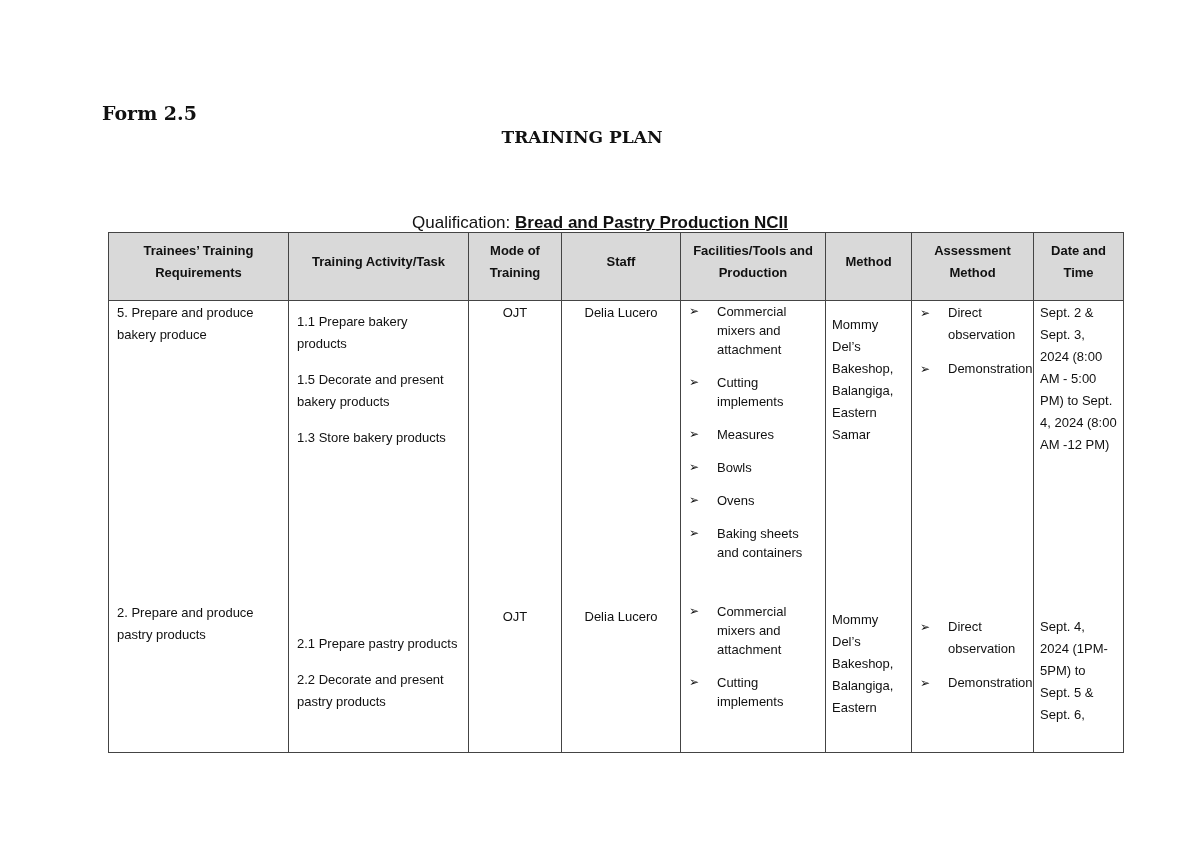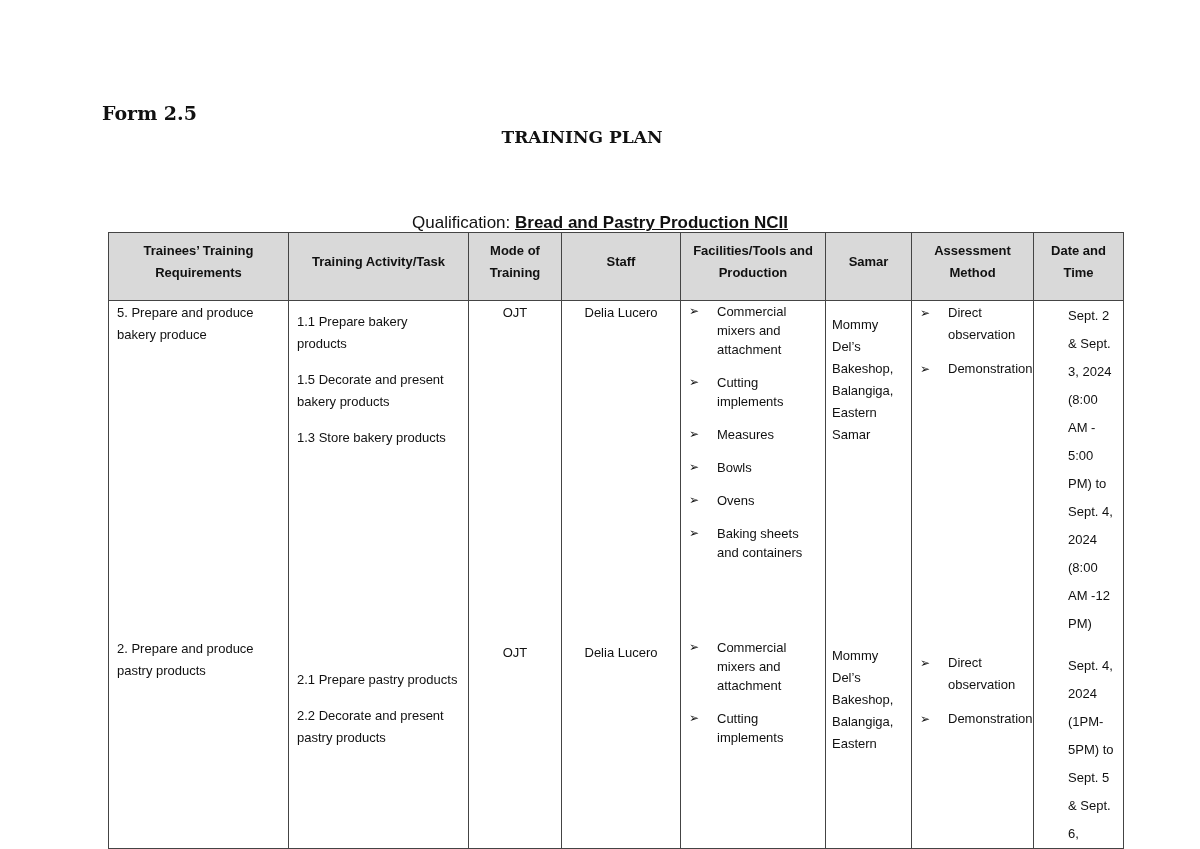--- a/index.html
+++ b/index.html
@@ -15,21 +15,21 @@
     table.plan td { border-top: none; border-bottom: none; line-height: 22px; }
     table.plan tr.row1 td { height: 300px; padding-top: 1px; }
     table.plan tr.row2 td { height: 150px; border-bottom: 1.5px solid #444; }
     .cell { padding: 0 8px; }
     .center { text-align: center; }
     .sub { margin-bottom: 14px; margin-top: 9px; }
     ul.bl { list-style: none; margin: 0; padding: 0 4px 0 8px; }
     ul.bl li { position: relative; padding-left: 28px; line-height: 19px; margin-bottom: 14px; }
     ul.bl li .arr { position: absolute; left: 0; top: 0; font-size: 12px; }
     .venue { padding: 12px 6px; line-height: 22px; }
-    .date { padding: 0 6px; line-height: 28px; margin-left: 28px; }
+    .date { padding: 0 6px; line-height: 22px; }
     ul.am { list-style: none; margin: 0; padding: 0 4px 0 8px; }
     ul.am li { position: relative; padding-left: 28px; line-height: 22px; margin-bottom: 12px; }
     ul.am li .arr { position: absolute; left: 0; top: 0; font-size: 12px; }
   </style>
 </head>
 <body>
 
 <div class="form-label">Form 2.5</div>
 <div class="title"><span>TRAINING PLAN</span></div>
 <div class="qual">
@@ -47,21 +47,21 @@
       <col style="width:122px">
       <col style="width:90px">
   </colgroup>
   <thead>
     <tr>
       <th>Trainees’ Training Requirements</th>
       <th>Training Activity/Task</th>
       <th>Mode of Training</th>
       <th>Staff</th>
       <th>Facilities/Tools and Production</th>
-      <th>Samar</th>
+      <th>Method</th>
       <th>Assessment Method</th>
       <th>Date and Time</th>
     </tr>
   </thead>
   <tbody>
     <tr class="row1">
       <td>
           <div class="cell">5. Prepare and produce bakery produce</div>
         </td>
       <td>

